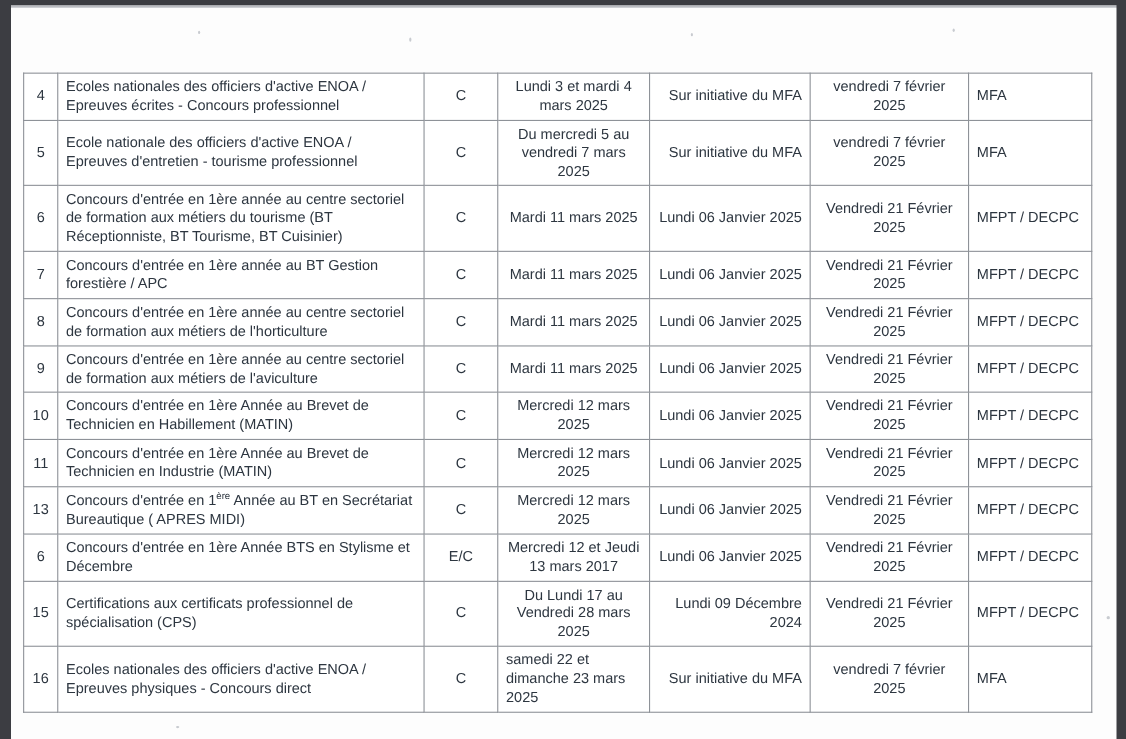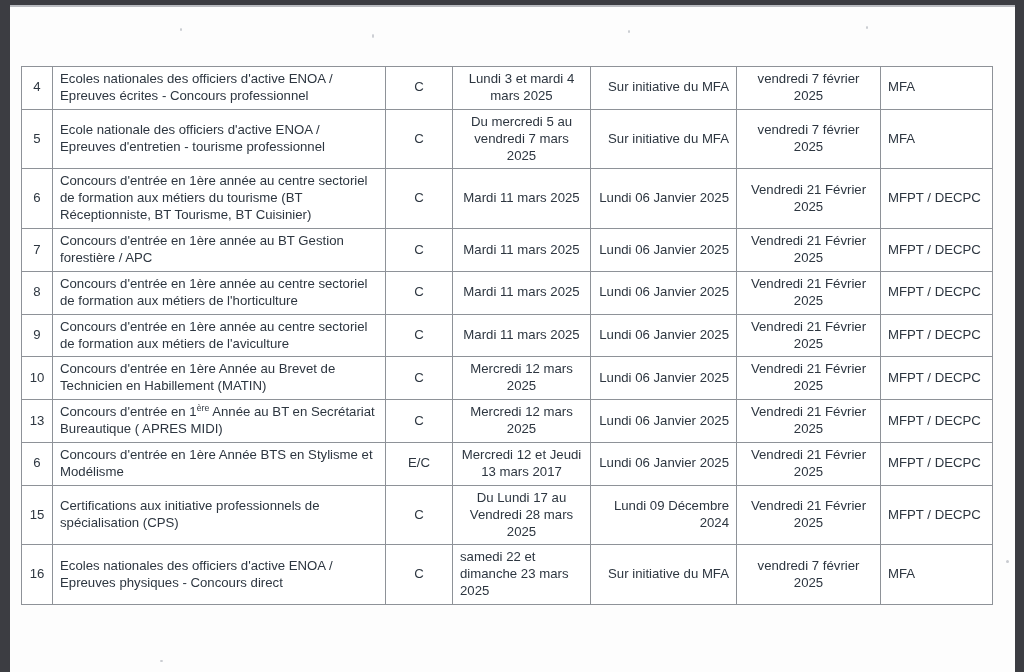--- a/index.html
+++ b/index.html
@@ -169,40 +169,49 @@
         <tr>
           <td class="num">10</td>
           <td class="desc">Concours d'entrée en 1ère Année au Brevet de Technicien en Habillement (MATIN)</td>
           <td class="type">C</td>
           <td class="dates">Mercredi 12 mars 2025</td>
           <td class="open">Lundi 06 Janvier 2025</td>
           <td class="close">Vendredi 21 Février 2025</td>
           <td class="org">MFPT / DECPC</td>
         </tr>
         <tr>
+          <td class="num">11</td>
+          <td class="desc">Concours d'entrée en 1ère Année au Brevet de Technicien en Industrie (MATIN)</td>
+          <td class="type">C</td>
+          <td class="dates">Mercredi 12 mars 2025</td>
+          <td class="open">Lundi 06 Janvier 2025</td>
+          <td class="close">Vendredi 21 Février 2025</td>
+          <td class="org">MFPT / DECPC</td>
+        </tr>
+        <tr>
           <td class="num">13</td>
           <td class="desc">Concours d'entrée en 1<sup>ère</sup> Année au BT en Secrétariat Bureautique   ( APRES MIDI)</td>
           <td class="type">C</td>
           <td class="dates">Mercredi 12 mars 2025</td>
           <td class="open">Lundi 06 Janvier 2025</td>
           <td class="close">Vendredi 21 Février 2025</td>
           <td class="org">MFPT / DECPC</td>
         </tr>
         <tr>
           <td class="num">6</td>
-          <td class="desc">Concours d'entrée  en 1ère Année BTS en Stylisme et Modélisme</td>
+          <td class="desc">Concours d'entrée  en 1ère Année BTS en Stylisme et Décembre</td>
           <td class="type">E/C</td>
           <td class="dates">Mercredi 12 et Jeudi 13 mars 2017</td>
           <td class="open">Lundi 06 Janvier 2025</td>
           <td class="close">Vendredi 21 Février 2025</td>
           <td class="org">MFPT / DECPC</td>
         </tr>
         <tr>
           <td class="num">15</td>
-          <td class="desc">Certifications aux initiative professionnels de spécialisation (CPS)</td>
+          <td class="desc">Certifications aux certificats professionnel de spécialisation (CPS)</td>
           <td class="type">C</td>
           <td class="dates">Du Lundi 17 au Vendredi 28 mars 2025</td>
           <td class="open">Lundi 09 Décembre 2024</td>
           <td class="close">Vendredi 21 Février 2025</td>
           <td class="org">MFPT / DECPC</td>
         </tr>
         <tr>
           <td class="num">16</td>
           <td class="desc">Ecoles nationales des officiers d'active ENOA / Epreuves physiques - Concours direct</td>
           <td class="type">C</td>

